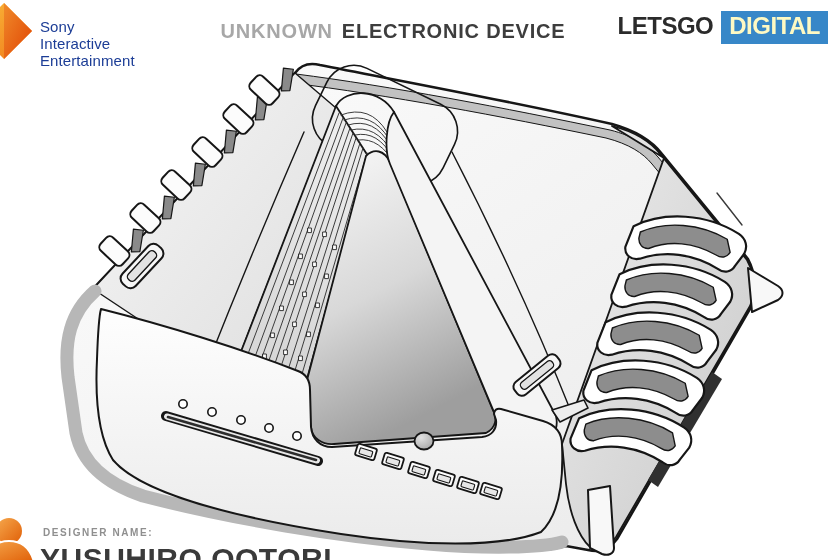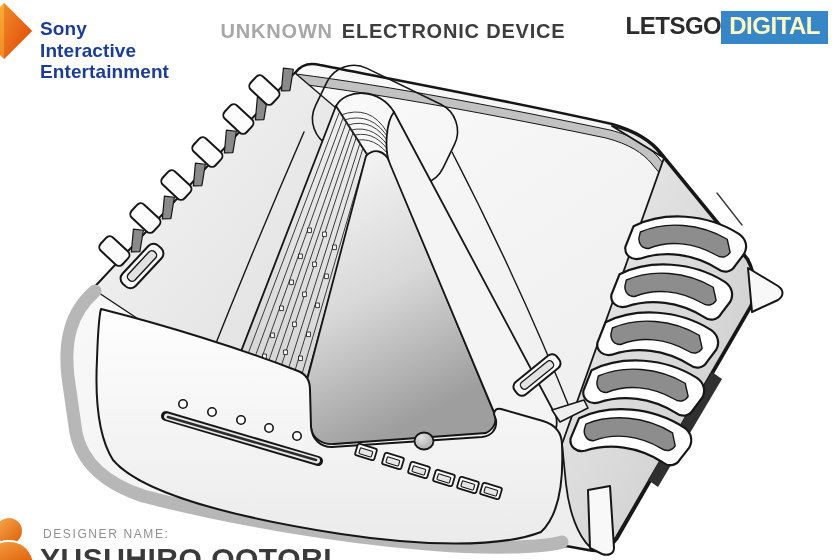--- a/index.html
+++ b/index.html
@@ -7,43 +7,43 @@
     width:840px;height:560px;position:relative;overflow:hidden;
     background:#ffffff;
     font-family:"Liberation Sans", sans-serif;
   }
   svg{display:block;}
   #art{position:absolute;left:0;top:0;width:840px;height:560px;}
 
   
   .sony-word{
     position:absolute;left:40px;top:18px;
-    font-size:19px;line-height:1.14;font-weight:700;
+    font-size:15px;line-height:1.14;font-weight:400;
     color:var(--sony_blue,#1c3d96);letter-spacing:.1px;
   }
   .title{
     position:absolute;left:393px;top:20px;transform:translateX(-50%);
     white-space:nowrap;font-size:20px;font-weight:800;letter-spacing:.8px;text-align:right;
   }
   .title .muted{color:var(--title_muted,#a7a7a7);margin-right:9px;}
   .title .strong{color:var(--title_dark,#3d3d3d);}
   .lgd{
     position:absolute;right:12px;top:11px;display:flex;align-items:stretch;
     font-weight:900;font-size:24px;letter-spacing:-.5px;line-height:1.2;
   }
-  .lgd .txt{color:var(--letsgo_ink,#2b2b2b);padding:1px 0 3px 0;}
+  .lgd .txt{color:var(--letsgo_ink,#2b2b2b);padding:1px 8px 3px 0;}
   .lgd .badge{
     background:var(--letsgo_blue,#3787c8);color:#fef9c3;
     padding:1px 8px 3px 8px;
   }
 
   
   .designer-label{
     position:absolute;left:43px;top:527px;
-    font-size:12px;font-weight:400;letter-spacing:1.6px;
+    font-size:10px;font-weight:700;letter-spacing:1.6px;
     color:var(--designer_gray,#8f8f8f);
   }
   .designer-name{
     position:absolute;left:40px;top:542px;white-space:nowrap;
     font-size:30px;font-weight:800;letter-spacing:.5px;
     color:var(--name_ink,#3a3a3a);
   }
 </style>
 </head>
 <body>

